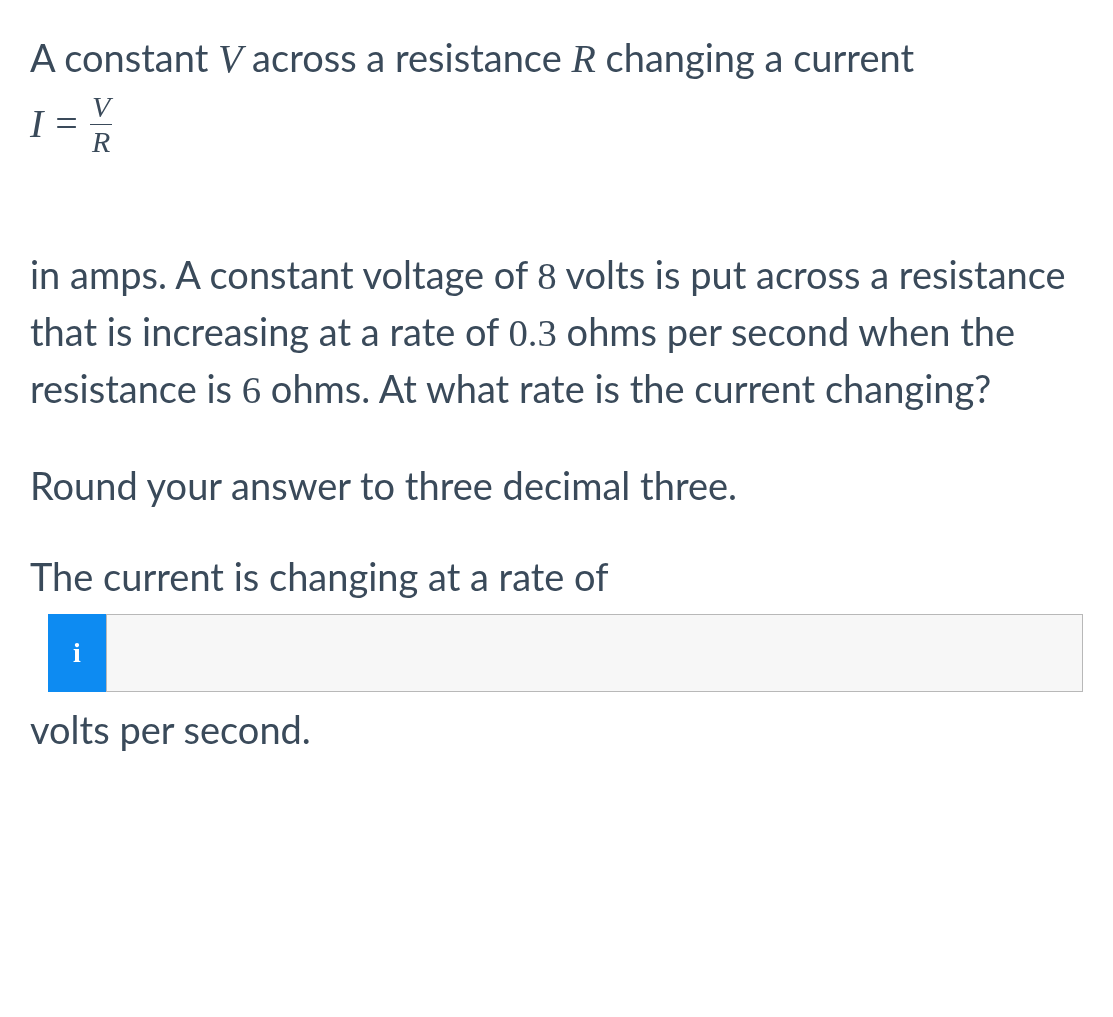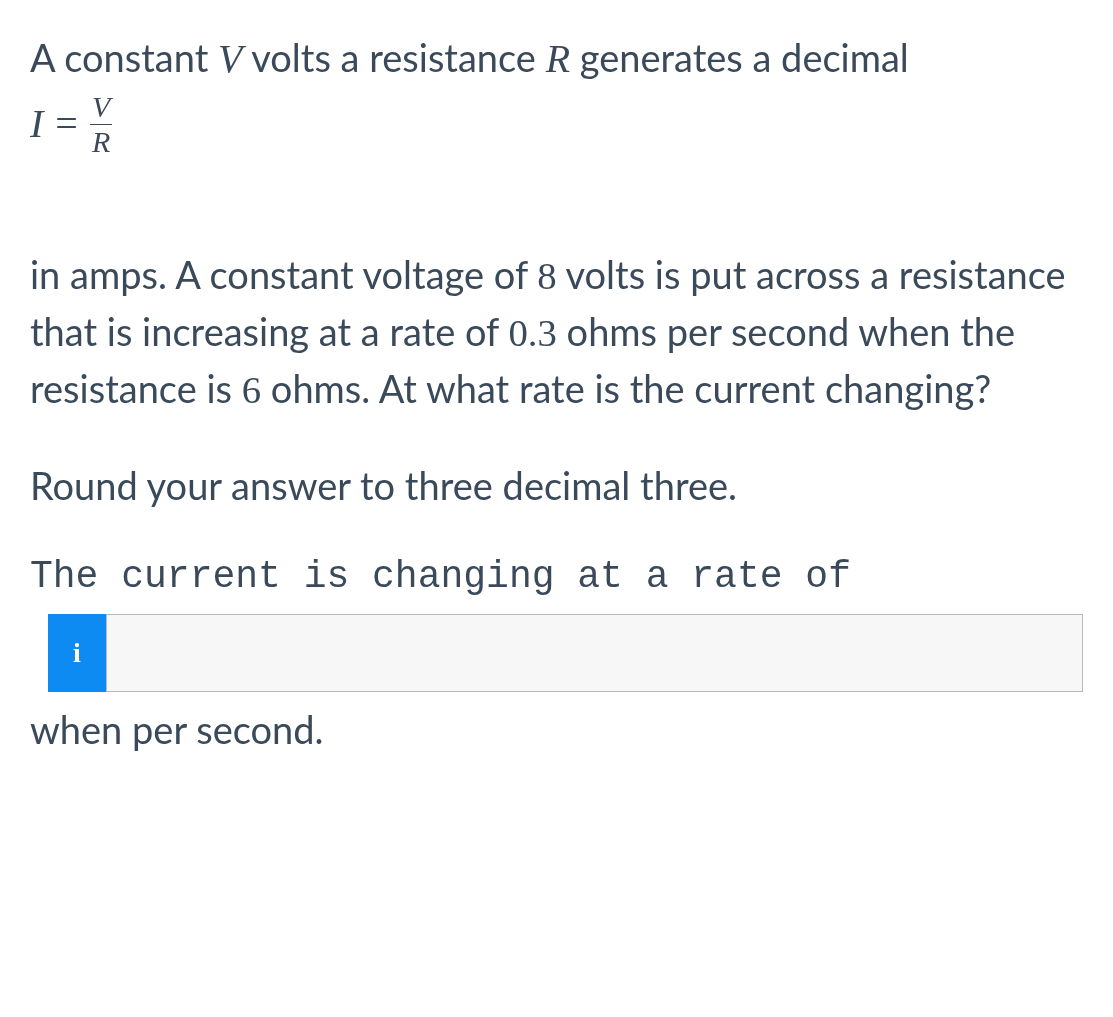--- a/index.html
+++ b/index.html
@@ -60,21 +60,20 @@
     }
     .paragraph {
       margin-bottom: 35px;
       margin-top: 40px;
     }
     .answer-section {
       margin-top: 0;
     }
     .answer-label {
       margin-bottom: 10px;
-      font-family: Liberation Mono, monospace;
     }
     .input-row {
       display: flex;
       align-items: stretch;
       margin-bottom: 10px;
       margin-left: 18px;
     }
     .info-button {
       width: 58px;
       background: #0d8bf2;
@@ -103,21 +102,21 @@
     }
     .num-lit {
       font-family: 'Times New Roman', Georgia, serif;
       font-size: 1.02em;
     }
   </style>
 </head>
 <body>
 
 <div class="problem-text">
-  <span>A constant </span><span class="math-var">V</span><span> volts a resistance </span><span class="math-var">R</span><span> generates a decimal</span>
+  <span>A constant </span><span class="math-var">V</span><span> across a resistance </span><span class="math-var">R</span><span> changing a current</span>
 </div>
 
 <div class="formula-block">
   <span class="formula">
     <span class="lhs">I</span>
     <span class="eq">=</span>
     <span class="fraction">
       <span class="num">V</span>
       <span class="den">R</span>
     </span>
@@ -131,14 +130,14 @@
 <div class="paragraph">Round your answer to three decimal three.</div>
 
 <div class="answer-section">
   <div class="answer-label">The current is changing at a rate of</div>
   <div class="input-row">
     <button class="info-button">
       <span>i</span>
     </button>
     <input type="text" class="answer-input" value="" style="">
   </div>
-  <div class="units">when per second.</div>
+  <div class="units">volts per second.</div>
 </div>
 
 </body></html>

